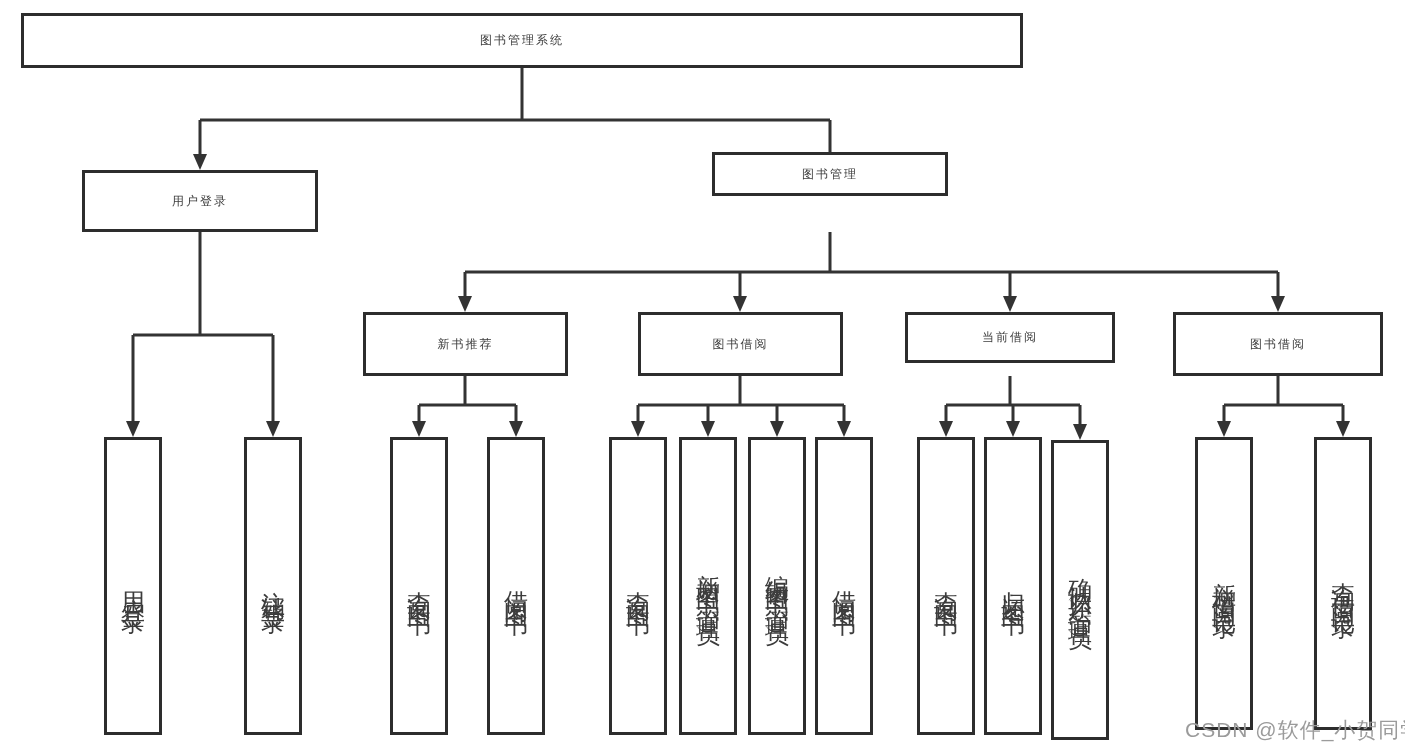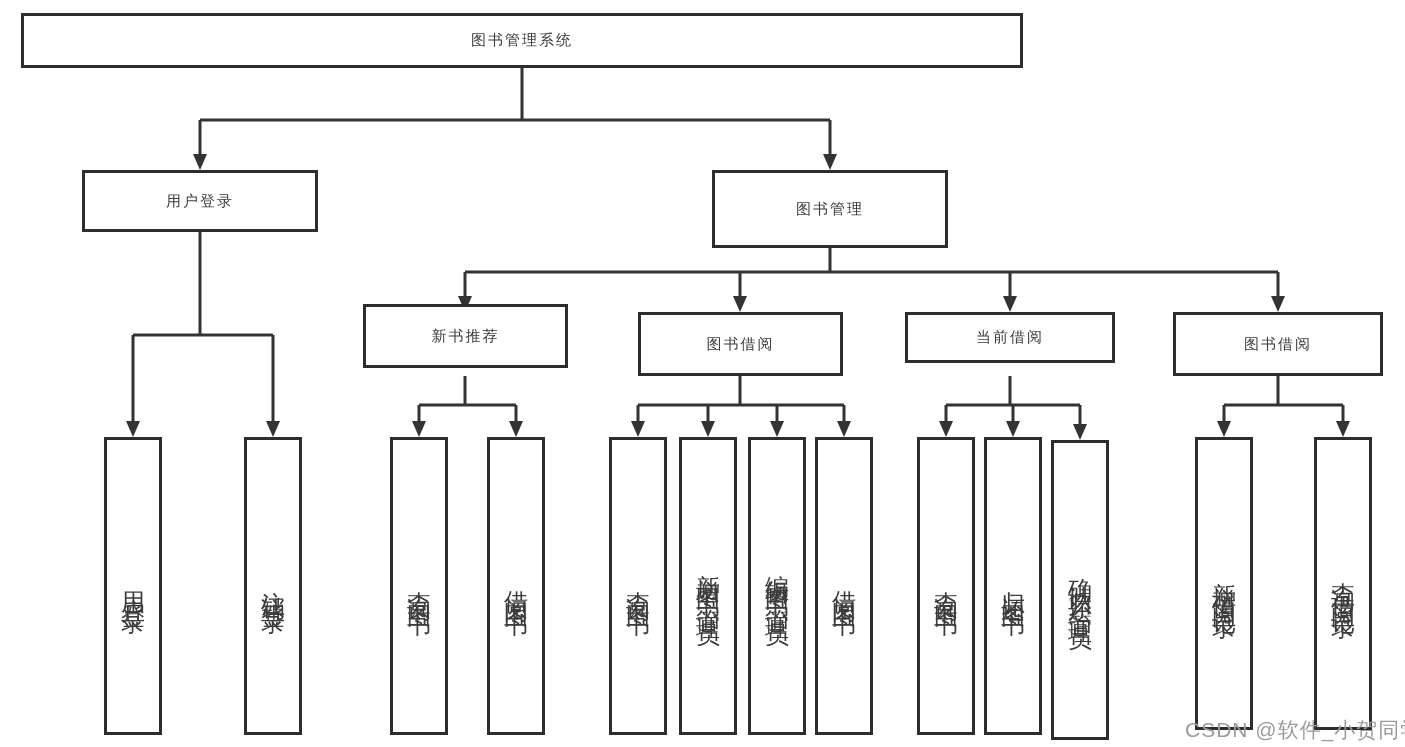--- a/index.html
+++ b/index.html
@@ -15,21 +15,21 @@
     position:absolute;
     box-sizing:border-box;
     background:#ffffff;
     border:3px solid #2d2d2d;
     color:#3c3c3c;
     display:flex;
     align-items:center;
     justify-content:center;
   }
   .node.h{
-    font-size:15px;
+    font-size:12px;
     letter-spacing:2px;
     text-align:left;
   }
   .node.v{
     writing-mode:vertical-rl;
     font-size:24px;
     letter-spacing:7px;
     line-height:1;
     text-align:center;
   }
@@ -76,23 +76,23 @@
       <polygon points="1006,421 1020,421 1013,437"></polygon>
       <polygon points="1073,424 1087,424 1080,440"></polygon>
       <polygon points="1217,421 1231,421 1224,437"></polygon>
       <polygon points="1336,421 1350,421 1343,437"></polygon>
     </g>
   </svg>
 
   <div class="node h" style="left:21px;top:13px;width:1002px;height:55px">图书管理系统</div>
 
   <div class="node h" style="left:82px;top:170px;width:236px;height:62px">用户登录</div>
-  <div class="node h" style="left:712px;top:170px;width:236px;height:78px">图书管理</div>
+  <div class="node h" style="left:712px;top:152px;width:236px;height:44px">图书管理</div>
 
-  <div class="node h" style="left:363px;top:304px;width:205px;height:64px">新书推荐</div>
+  <div class="node h" style="left:363px;top:312px;width:205px;height:64px">新书推荐</div>
   <div class="node h" style="left:638px;top:312px;width:205px;height:64px">图书借阅</div>
   <div class="node h" style="left:905px;top:312px;width:210px;height:51px">当前借阅</div>
   <div class="node h" style="left:1173px;top:312px;width:210px;height:64px">图书借阅</div>
 
   <div class="node v" style="left:104px;top:437px;width:58px;height:298px">用户登录</div>
   <div class="node v" style="left:244px;top:437px;width:58px;height:298px">注销登录</div>
 
   <div class="node v" style="left:390px;top:437px;width:58px;height:298px">查询图书</div>
   <div class="node v" style="left:487px;top:437px;width:58px;height:298px">借阅图书</div>
 

